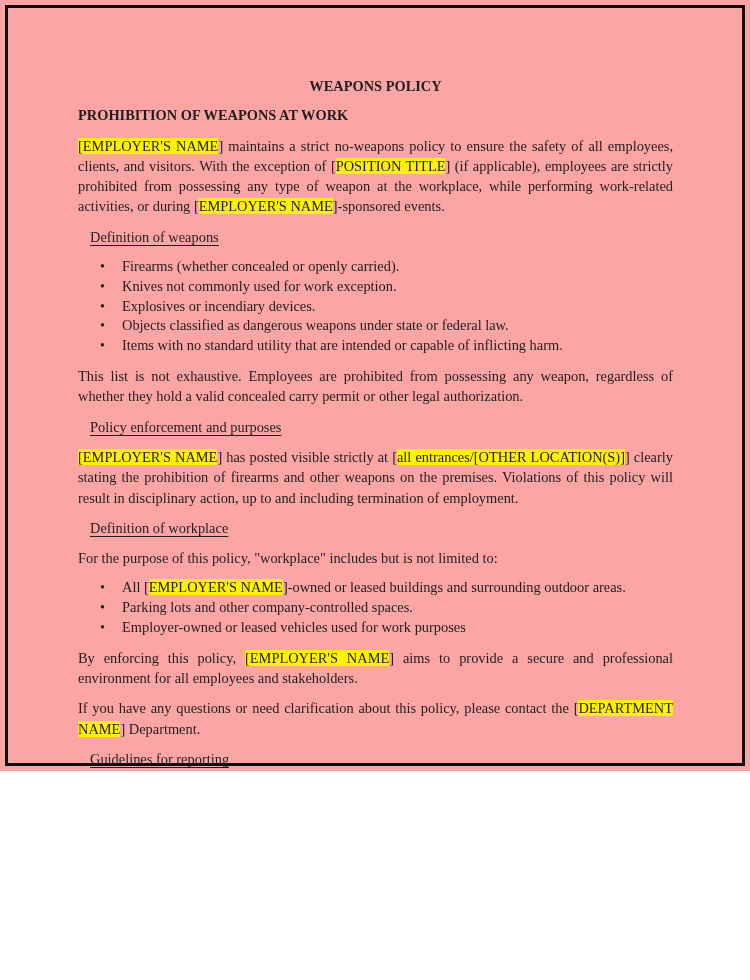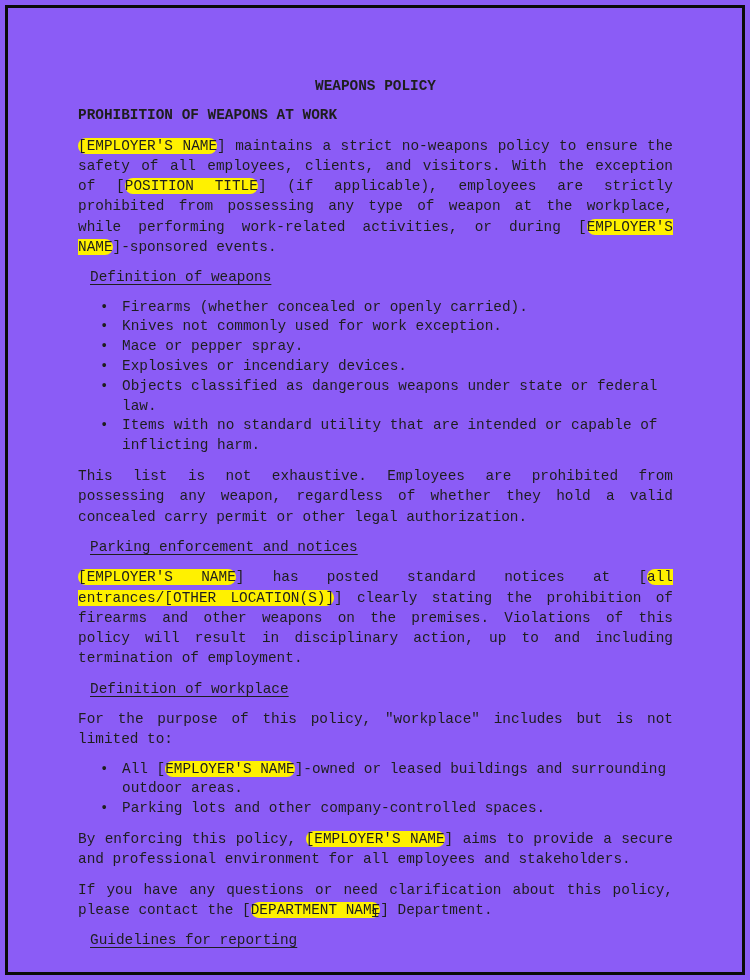--- a/index.html
+++ b/index.html
@@ -1,21 +1,21 @@
 <!DOCTYPE html>
 <html><head>
 <meta charset="utf-8">
 <style>
   html, body { margin: 0; padding: 0; background: #ffffff; }
   .screen {
     position: relative;
     width: 750px;
-    height: 980px;
-    background: #8b5cf6;
-    font-family: Liberation Mono, monospace;
+    height: 771px;
+    background: #fca5a5;
+    font-family: Liberation Serif, serif;
     color: #1e1e1e;
     overflow: hidden;
   }
   .page-border {
     position: absolute;
     left: 5px; top: 5px; right: 5px; bottom: 5px;
     border: 3px solid #0b0b0b;
     pointer-events: none;
   }
   .content {
@@ -56,21 +56,20 @@
   }
   .bullet-item::before {
     content: "\2022";
     position: absolute;
     left: 22px;
     top: 0;
     font-size: 14px;
   }
   .hl {
     background: #fff100;
-    border-radius: 8px;
   }
   .page-number {
     position: absolute;
     left: 0;
     right: 0;
     top: 906px;
     text-align: center;
     font-size: 13.5px;
     color: #222222;
   }
@@ -84,33 +83,33 @@
   <div class="content">
     <p class="doc-title">WEAPONS POLICY</p>
 
     <div>
         <p class="h-bold">PROHIBITION OF WEAPONS AT WORK</p>
         <p class="para"><span class="hl">[EMPLOYER'S NAME</span><span>] maintains a strict no-weapons policy to ensure the safety of all employees, clients, and visitors. With the exception of [</span><span class="hl">POSITION TITLE</span><span>] (if applicable), employees are strictly prohibited from possessing any type of weapon at the workplace, while performing work-related activities, or during [</span><span class="hl">EMPLOYER'S NAME</span><span>]-sponsored events.</span></p>
         <p class="h-underline">Definition of weapons</p>
         <ul class="bullet-list">
           <li class="bullet-item"><span>Firearms (whether concealed or openly carried).</span></li>
           <li class="bullet-item"><span>Knives not commonly used for work exception.</span></li>
-          <li class="bullet-item"><span>Mace or pepper spray.</span></li>
           <li class="bullet-item"><span>Explosives or incendiary devices.</span></li>
           <li class="bullet-item"><span>Objects classified as dangerous weapons under state or federal law.</span></li>
           <li class="bullet-item"><span>Items with no standard utility that are intended or capable of inflicting harm.</span></li>
         </ul>
         <p class="para"><span>This list is not exhaustive. Employees are prohibited from possessing any weapon, regardless of whether they hold a valid concealed carry permit or other legal authorization.</span></p>
-        <p class="h-underline">Parking enforcement and notices</p>
-        <p class="para"><span class="hl">[EMPLOYER'S NAME</span><span>] has posted standard notices at [</span><span class="hl">all entrances/[OTHER LOCATION(S)]</span><span>] clearly stating the prohibition of firearms and other weapons on the premises. Violations of this policy will result in disciplinary action, up to and including termination of employment.</span></p>
+        <p class="h-underline">Policy enforcement and purposes</p>
+        <p class="para"><span class="hl">[EMPLOYER'S NAME</span><span>] has posted visible strictly at [</span><span class="hl">all entrances/[OTHER LOCATION(S)]</span><span>] clearly stating the prohibition of firearms and other weapons on the premises. Violations of this policy will result in disciplinary action, up to and including termination of employment.</span></p>
         <p class="h-underline">Definition of workplace</p>
         <p class="para"><span>For the purpose of this policy, "workplace" includes but is not limited to:</span></p>
         <ul class="bullet-list">
           <li class="bullet-item"><span>All [</span><span class="hl">EMPLOYER'S NAME</span><span>]-owned or leased buildings and surrounding outdoor areas.</span></li>
           <li class="bullet-item"><span>Parking lots and other company-controlled spaces.</span></li>
+          <li class="bullet-item"><span>Employer-owned or leased vehicles used for work purposes</span></li>
         </ul>
         <p class="para"><span>By enforcing this policy, </span><span class="hl">[EMPLOYER'S NAME</span><span>] aims to provide a secure and professional environment for all employees and stakeholders.</span></p>
         <p class="para"><span>If you have any questions or need clarification about this policy, please contact the [</span><span class="hl">DEPARTMENT NAME</span><span>] Department.</span></p>
         <p class="h-underline">Guidelines for reporting</p>
       </div>
   </div>
 
   <div class="page-number">1</div>
 </div>
 

